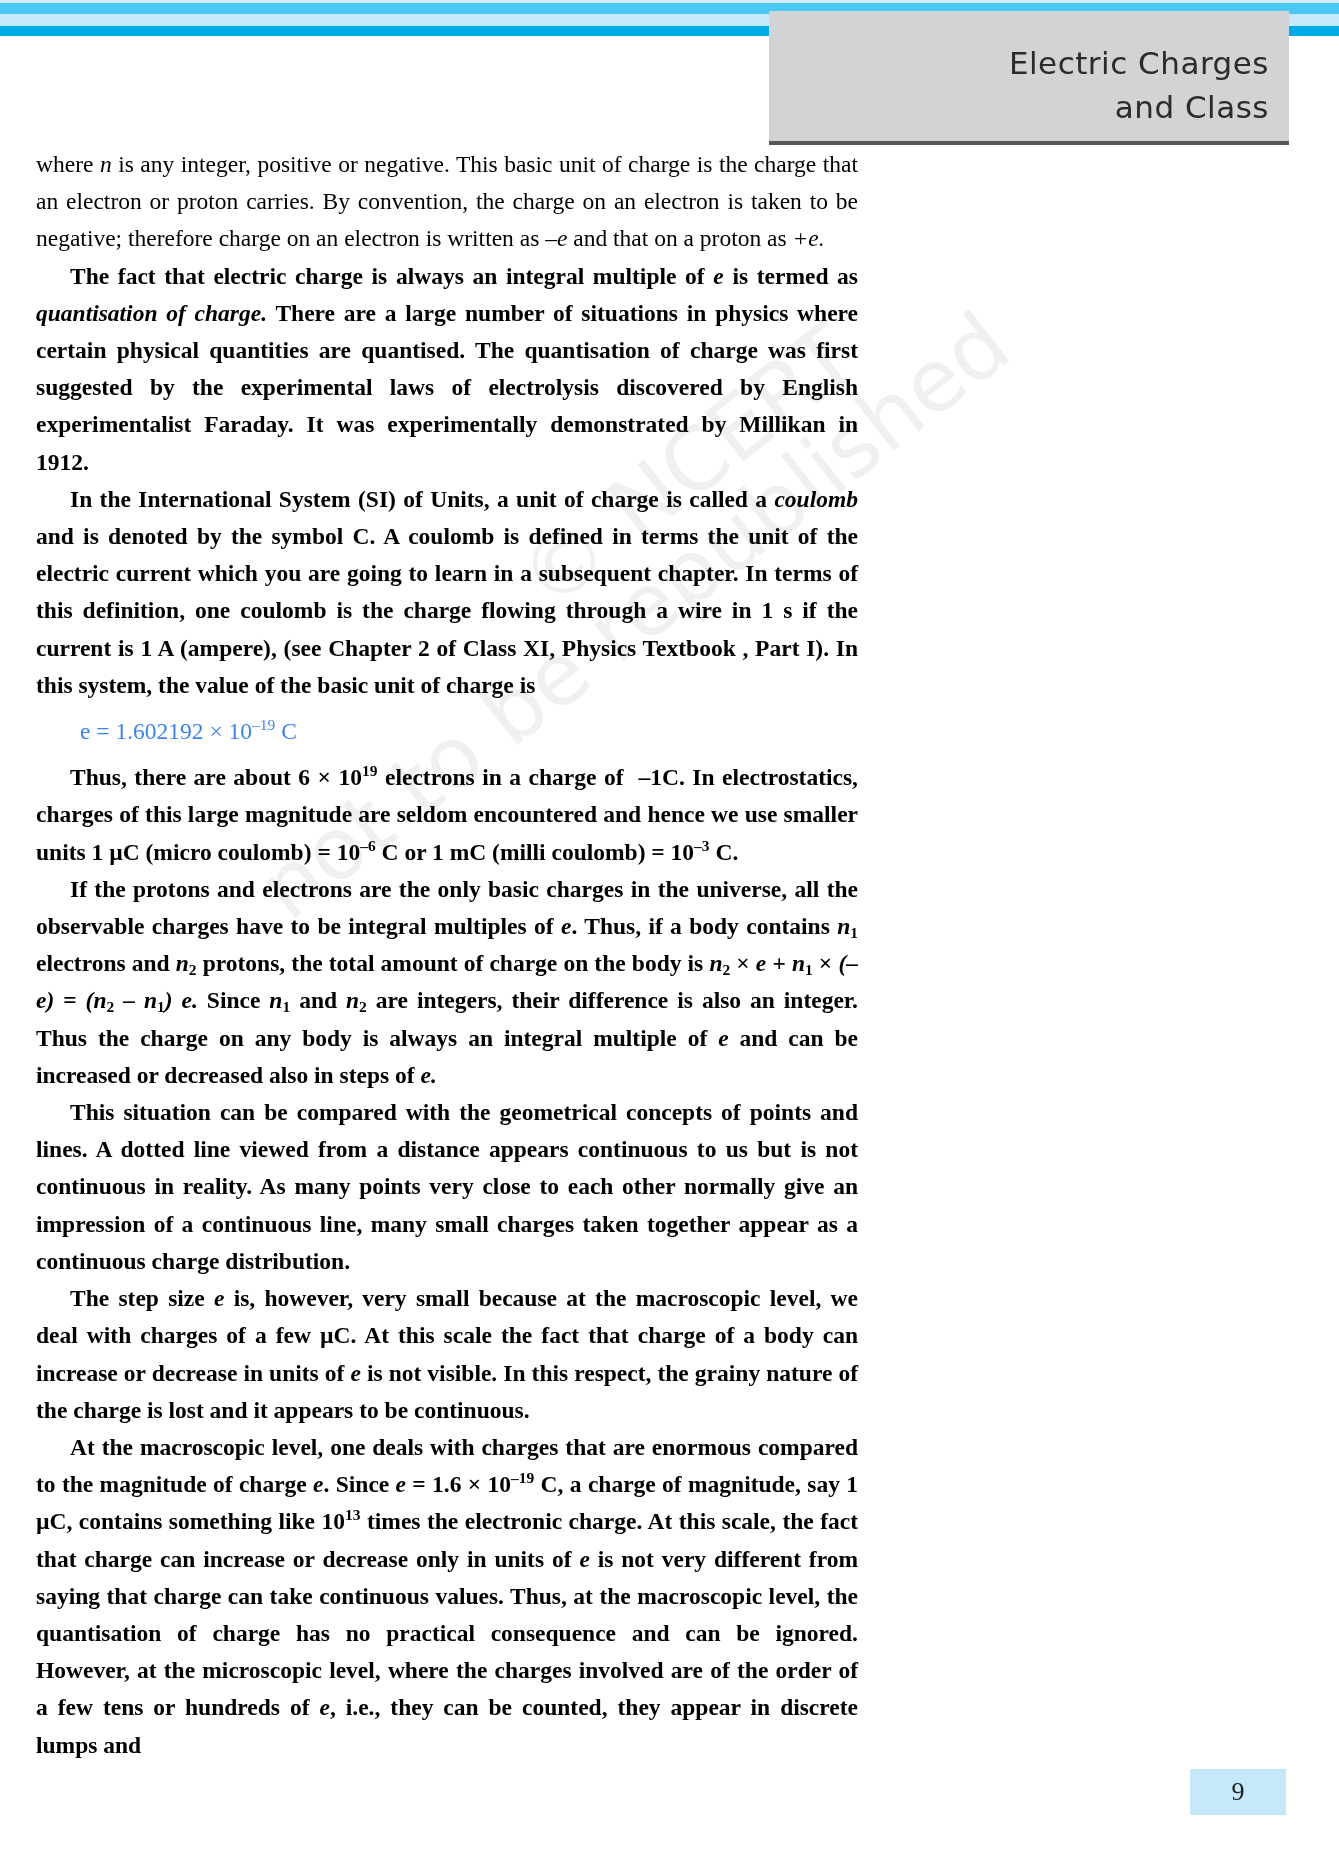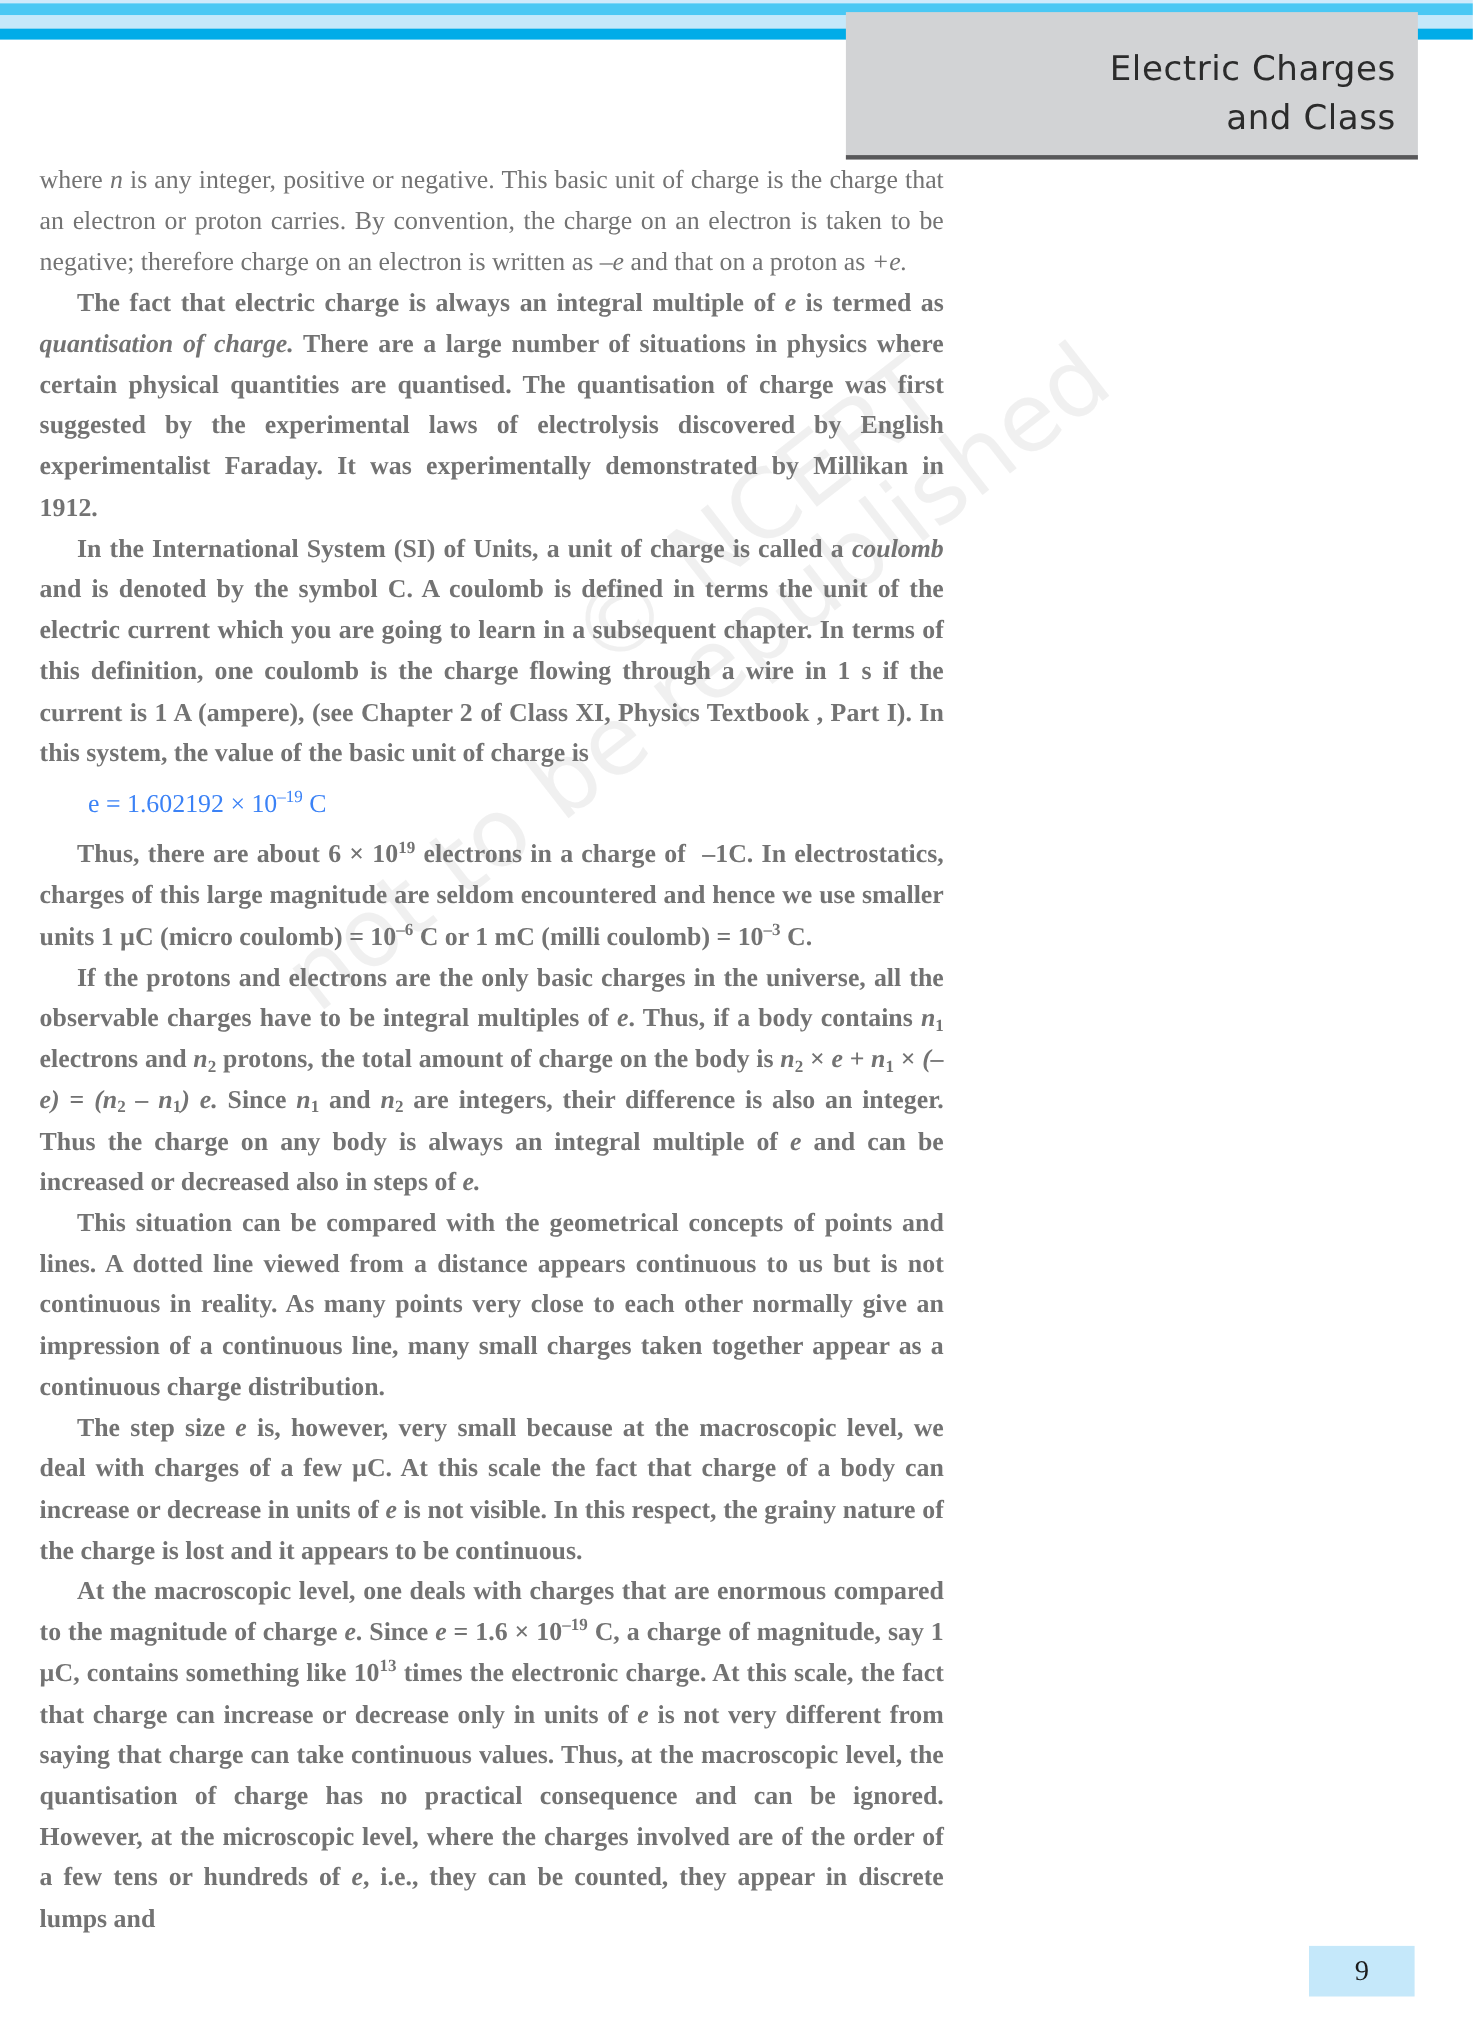--- a/index.html
+++ b/index.html
@@ -100,21 +100,21 @@
     top: 146px;
     width: 822px;
     z-index: 3;
   }
   p.para {
     margin: 0;
     font-size: 23.5px;
     line-height: 37.2px;
     text-align: justify;
     text-justify: inter-word;
-    color: #737373;
+    color: #000000;
   }
   p.indent { text-indent: 34px; font-weight: bold; }
 
   .eq-line {
     margin: 9px 0 9px 0;
     font-size: 23.5px;
     line-height: 37.2px;
     padding-left: 44px;
     color: #3b82f6;
   }

